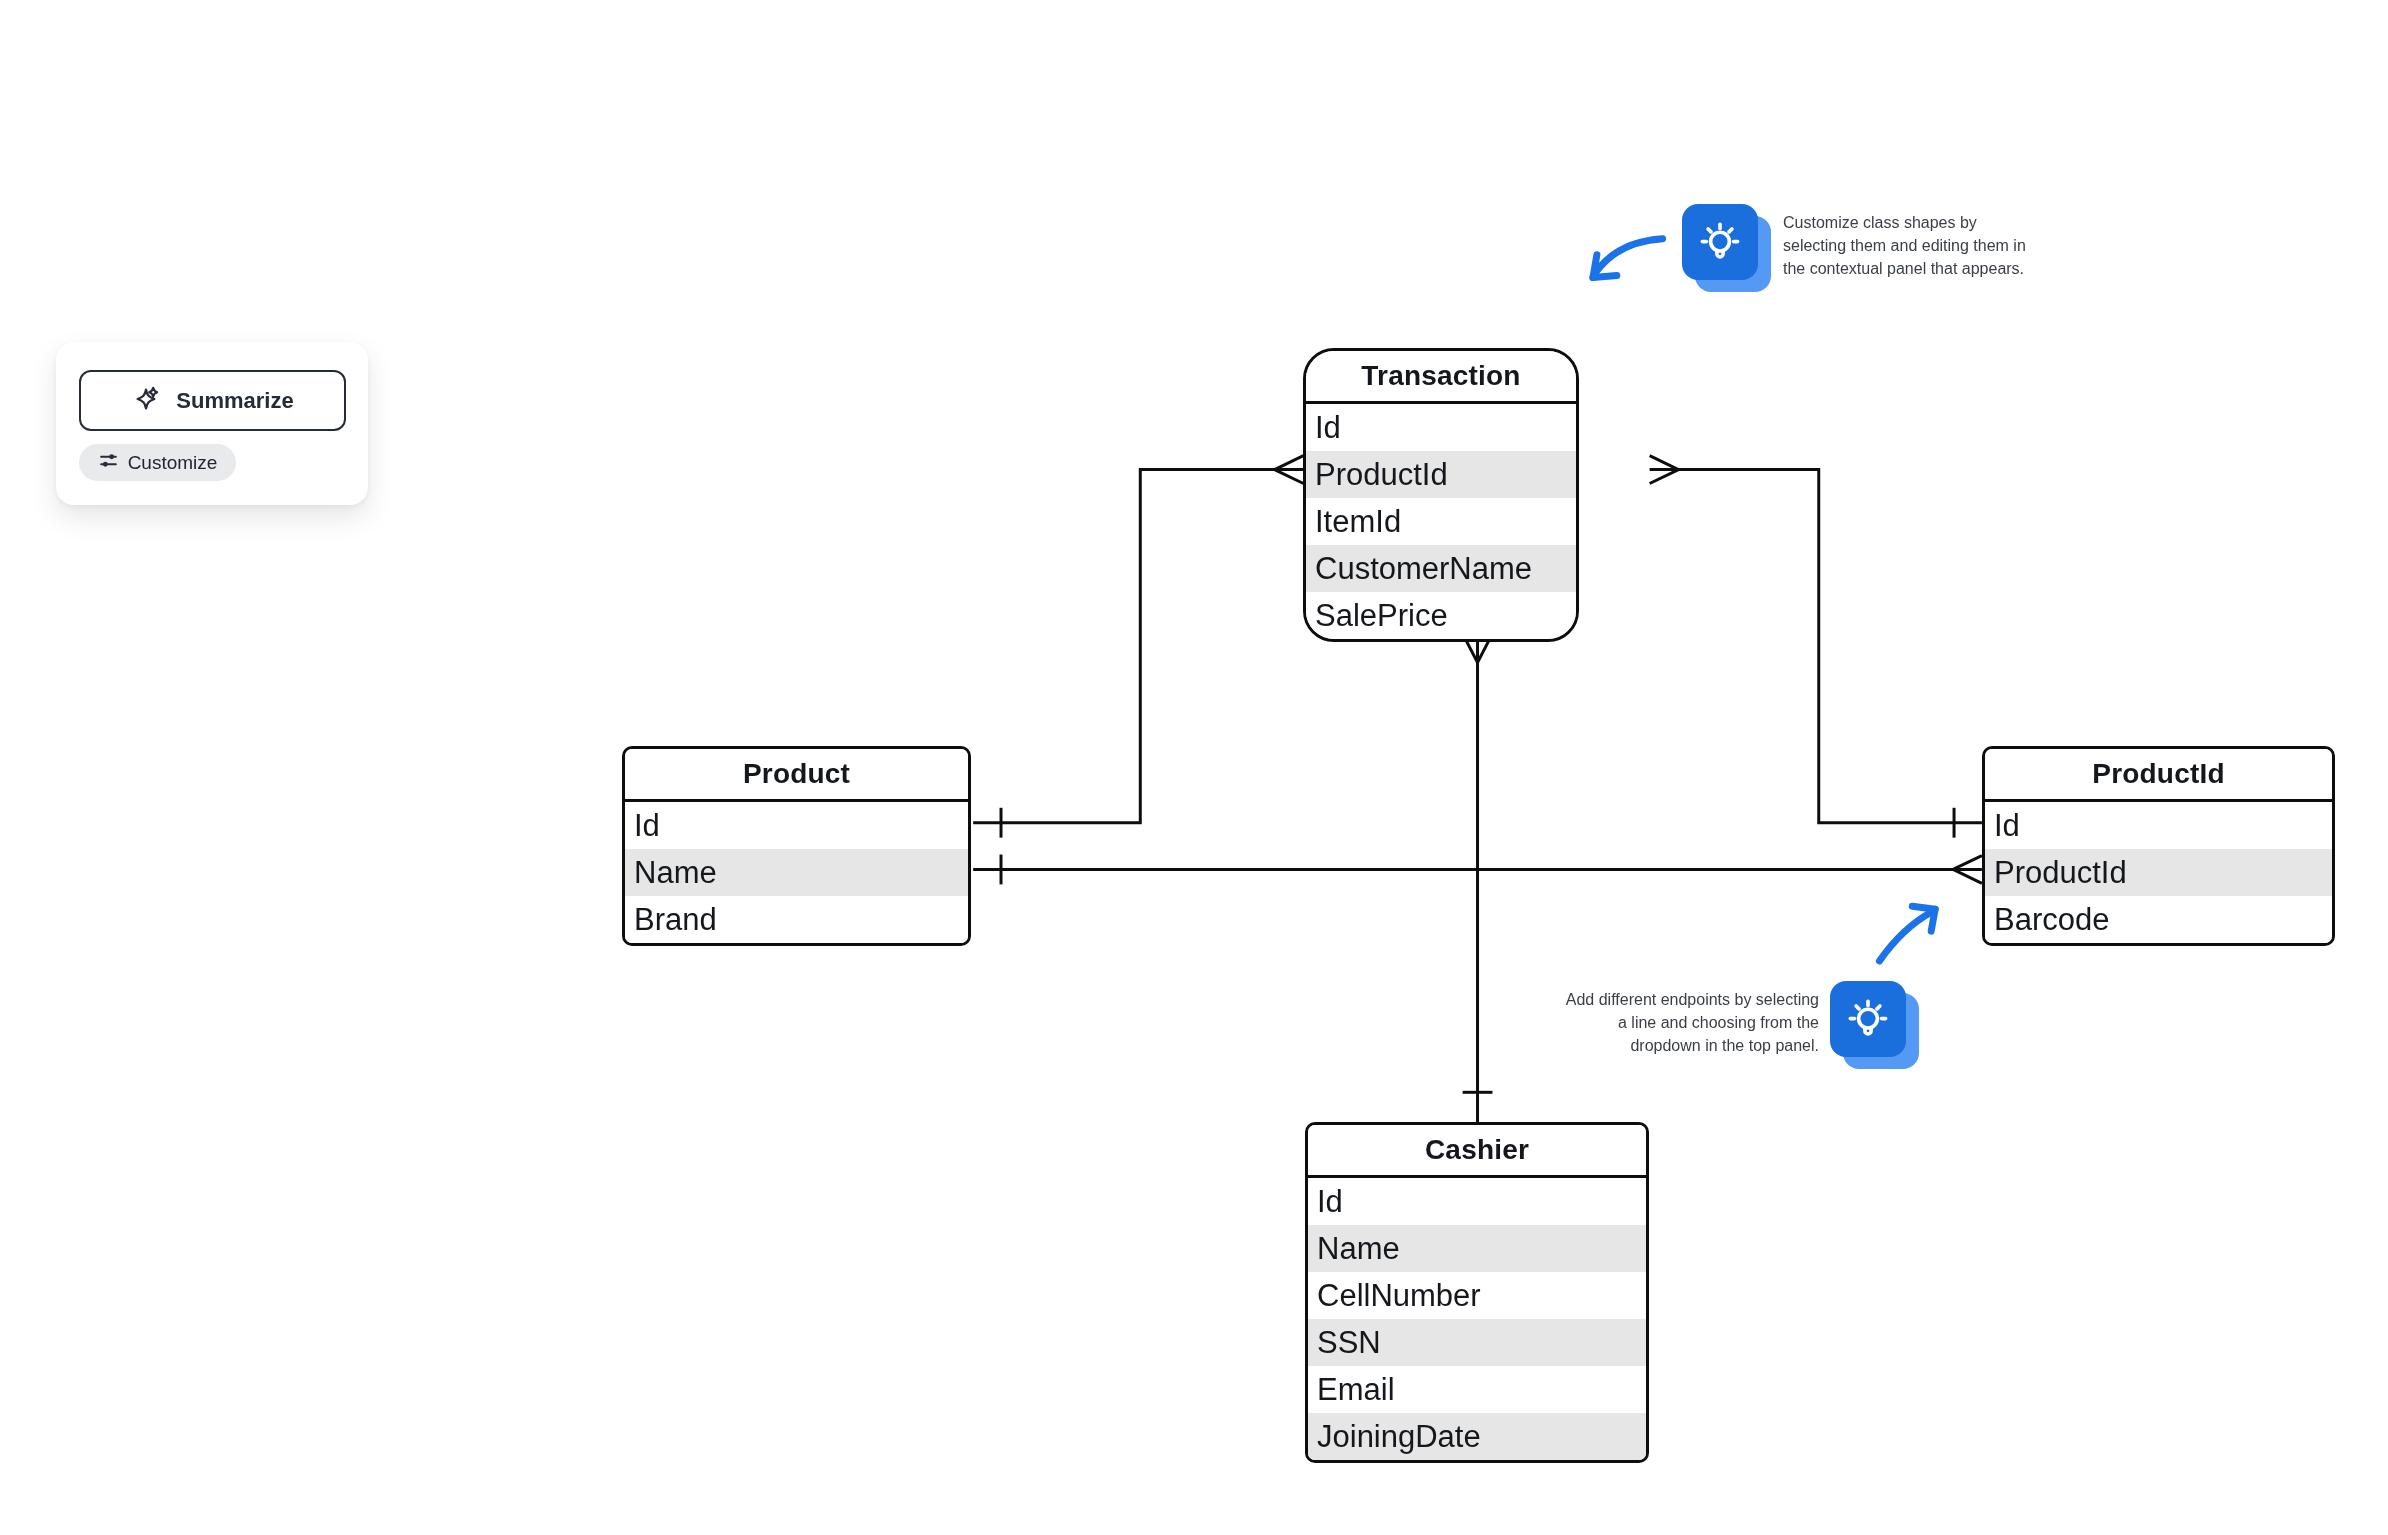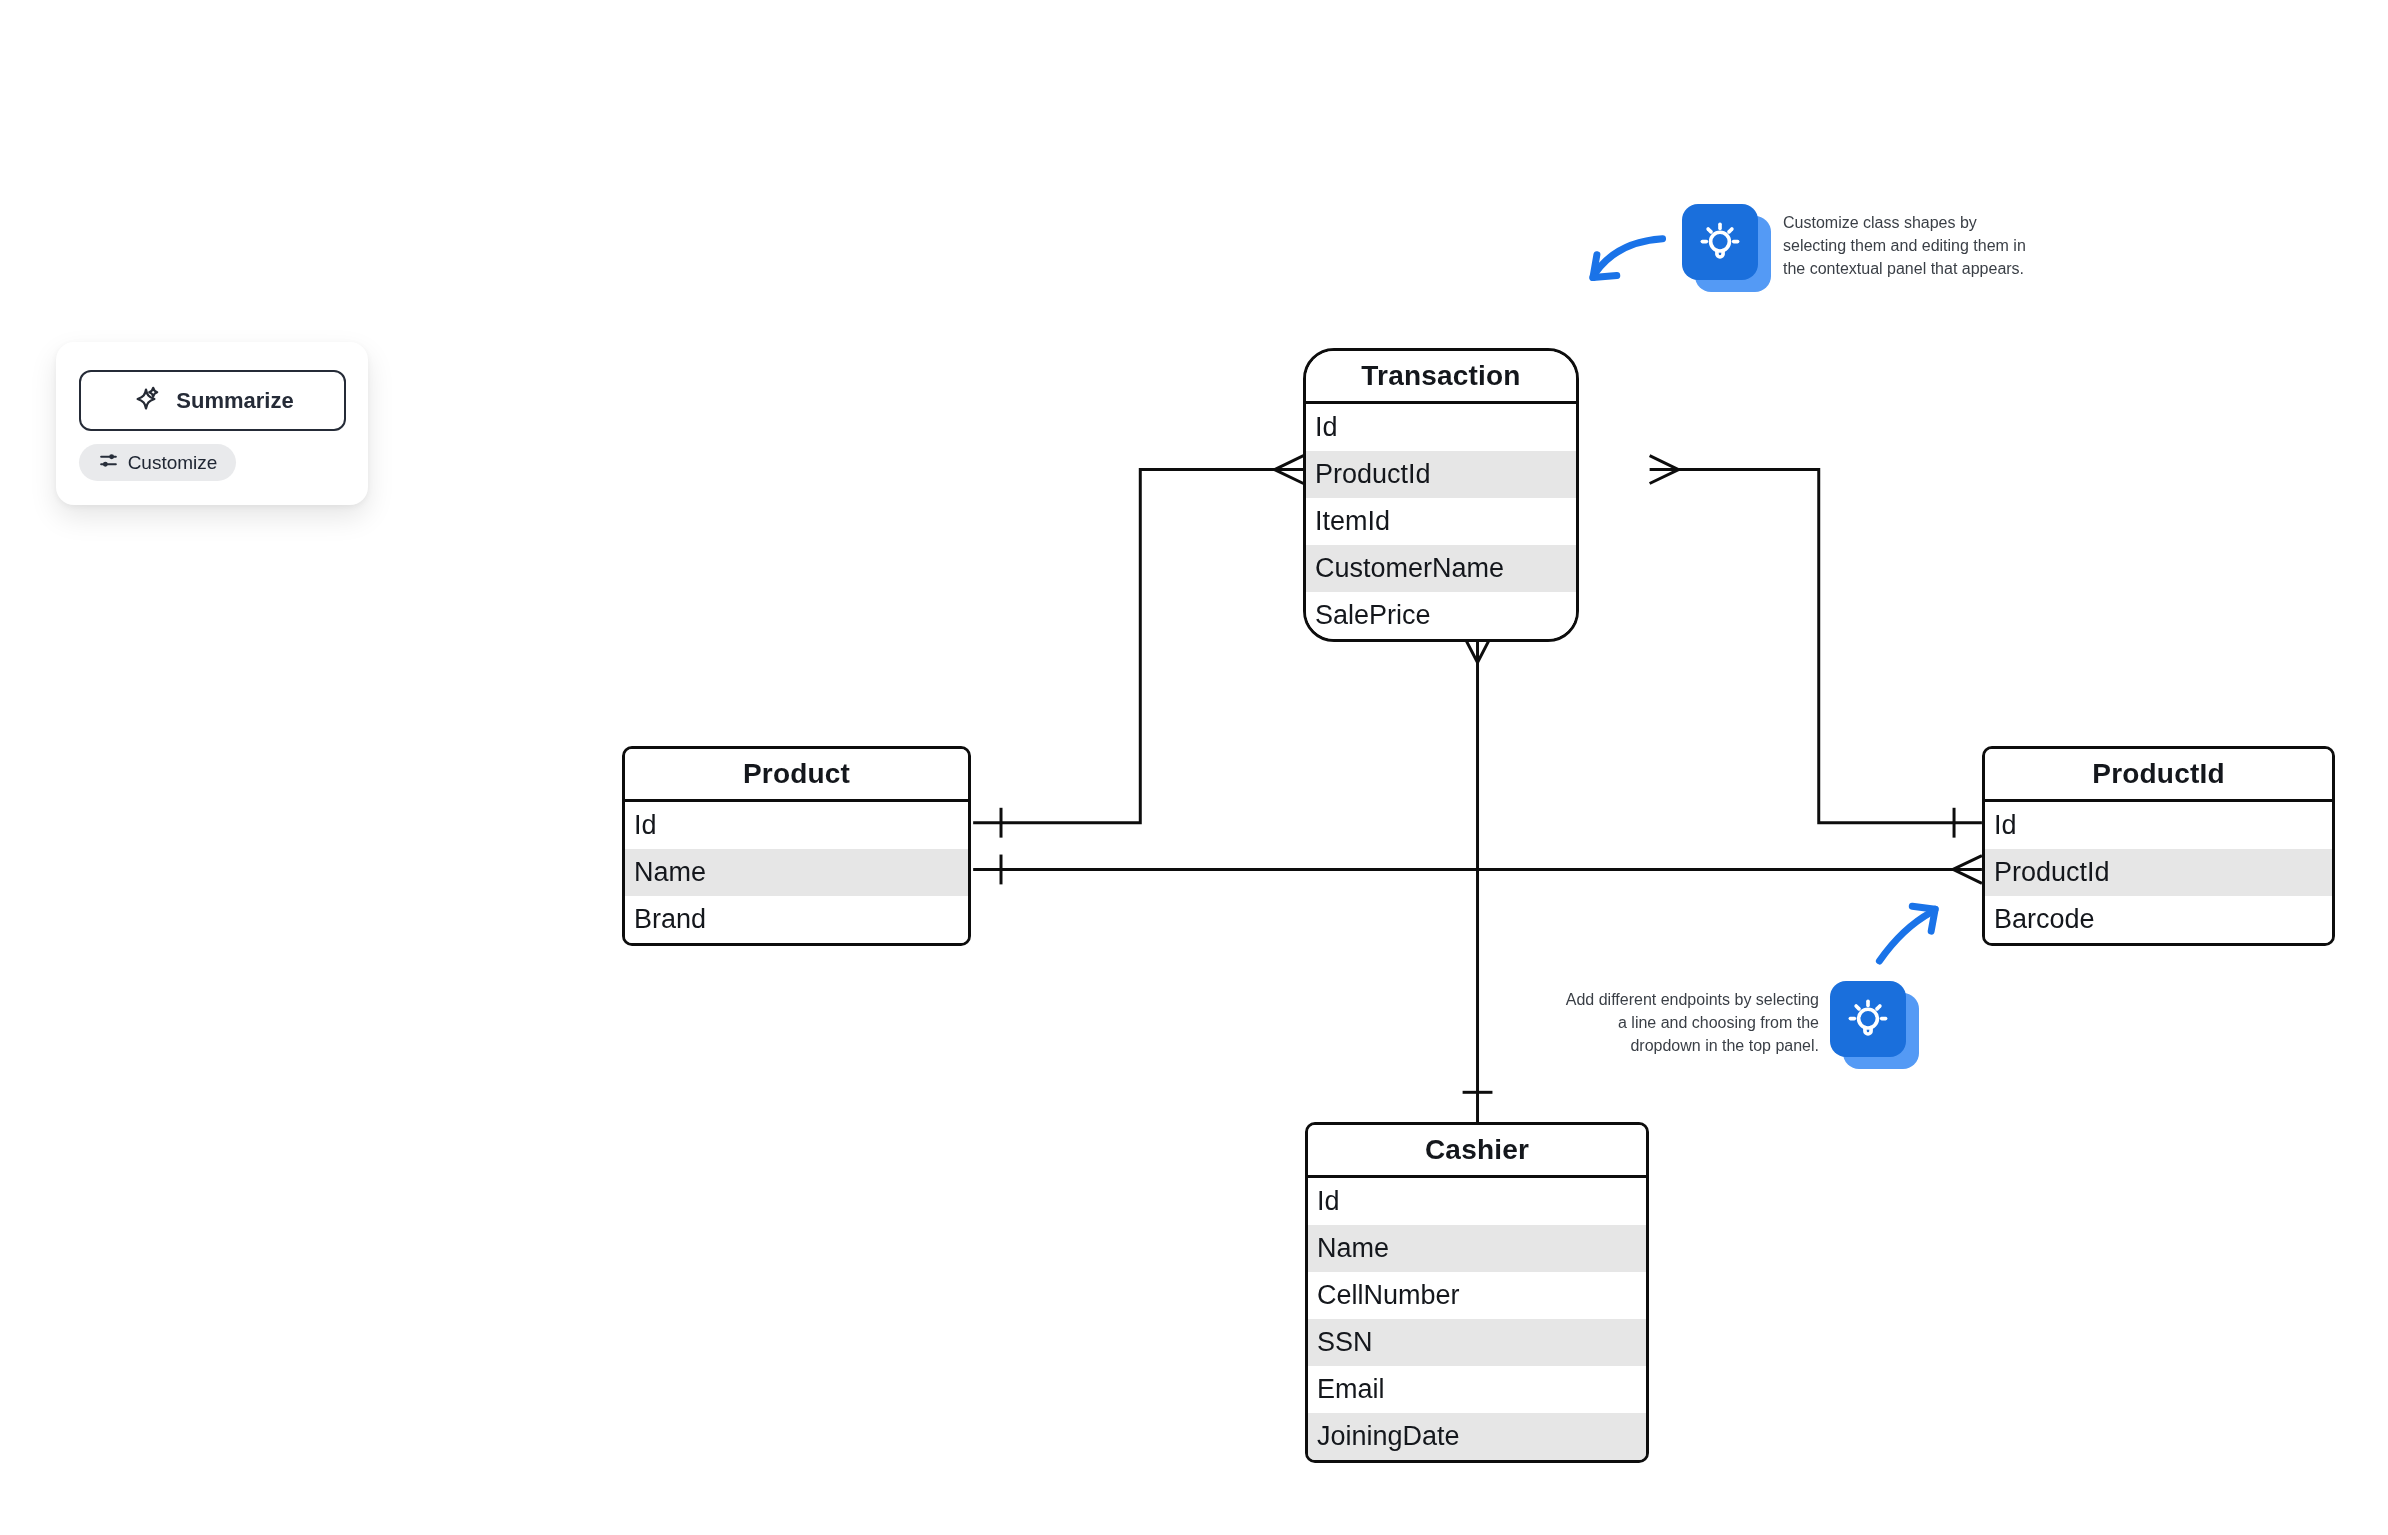--- a/index.html
+++ b/index.html
@@ -13,21 +13,21 @@
   .hint-arrow{stroke:#1a73e8;stroke-width:7;fill:none;stroke-linecap:round;stroke-linejoin:round;}
   
   .entity{
     position:absolute;background:#fff;border:3px solid #0d0d0d;border-radius:10px;
     overflow:hidden;box-sizing:border-box;
   }
   .entity-header{
     height:50px;line-height:50px;text-align:center;font-weight:700;font-size:28px;
     border-bottom:3px solid #0d0d0d;background:#fff;letter-spacing:0.2px;
   }
-  .entity-row{height:47px;line-height:47px;font-size:27px;padding-left:9px;background:#fff;white-space:nowrap;}
+  .entity-row{height:47px;line-height:47px;font-size:31px;padding-left:9px;background:#fff;white-space:nowrap;}
   .entity-row:nth-child(odd){background:#e6e6e6;} 
   .entity-row{background:#fff;}
   .entity-row.alt{background:#e6e6e6;}
   #entity-transaction{left:1303px;top:348px;width:276px;border-radius:31px;}
   #entity-product{left:622px;top:746px;width:349px;}
   #entity-customer{left:1982px;top:746px;width:353px;}
   #entity-cashier{left:1305px;top:1122px;width:344px;}
   
   #summary-card{
     position:absolute;left:56px;top:342px;width:312px;height:163px;background:#fff;border-radius:18px;

